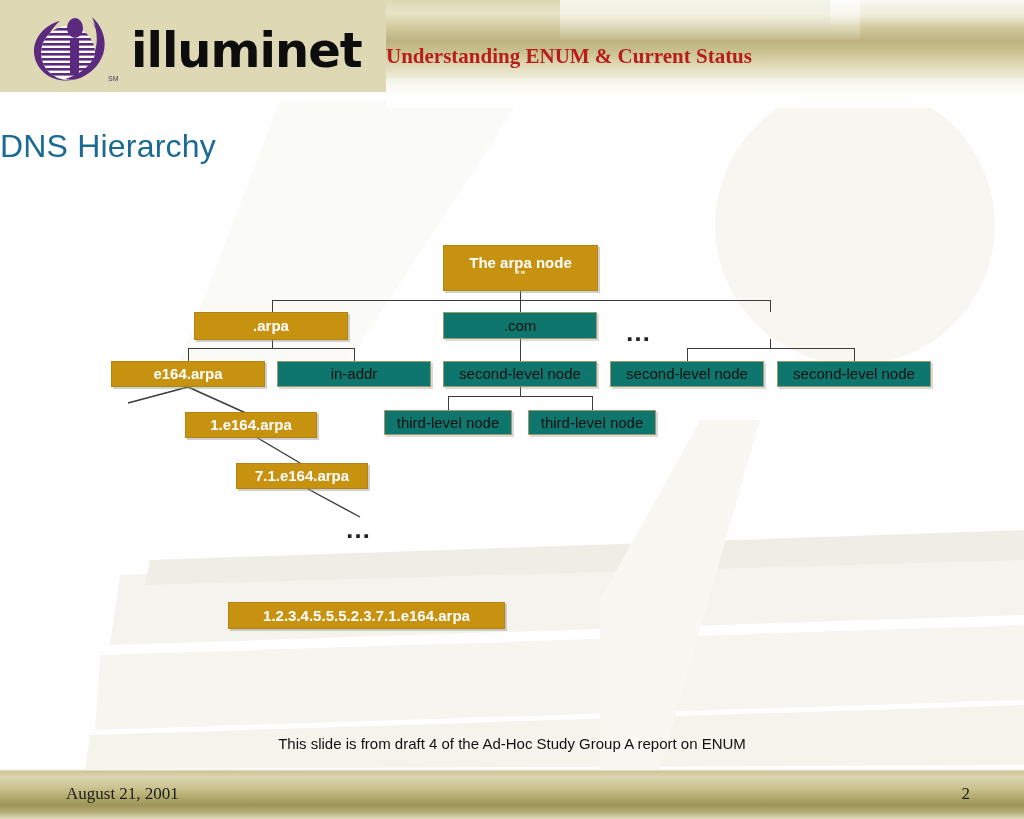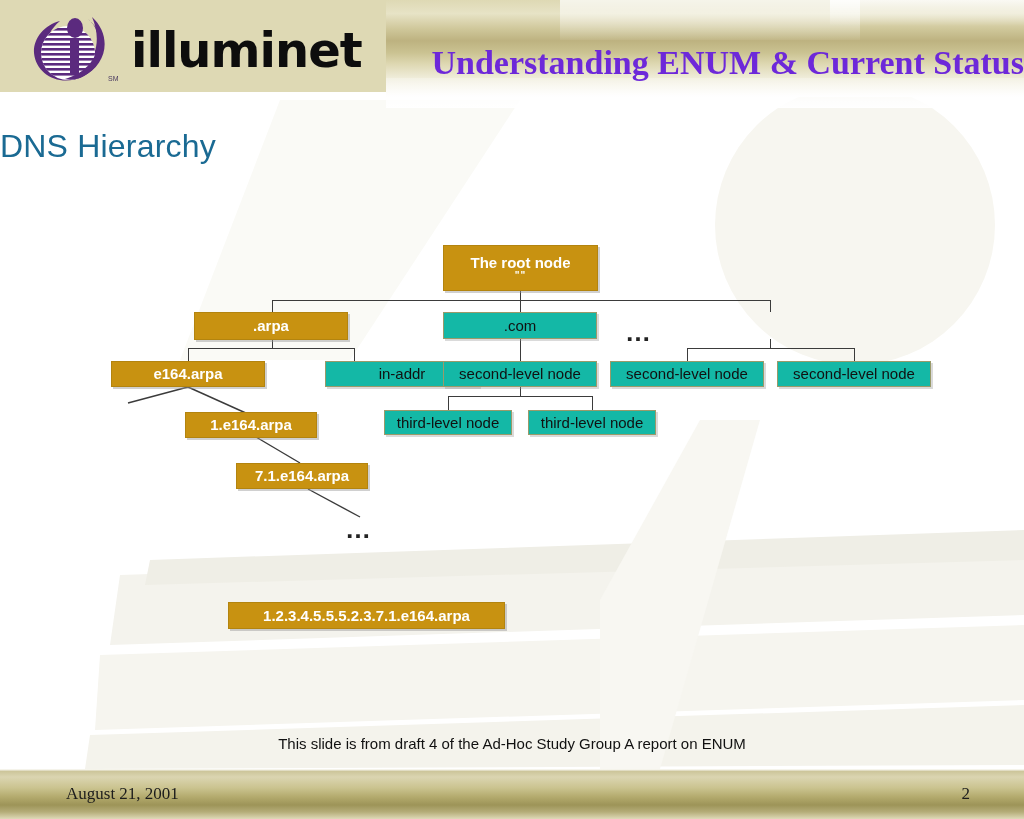--- a/index.html
+++ b/index.html
@@ -92,25 +92,25 @@
     position: absolute;
     left: 78px; top: 62px;
     font-size: 7px;
     color: #4a3a60;
   }
 
   .header-title {
     position: absolute;
     left: 386px; top: 44px;
     width: 638px;
-    text-align: right;
+    text-align: left;
     font-family: "Liberation Serif", serif;
-    font-size: 34px;
+    font-size: 21px;
     font-weight: 700;
-    color: #6d28d9;
+    color: #b91c1c;
     white-space: nowrap;
   }
 
   
   .slide-title {
     position: absolute;
     left: 0; top: 128px;
     width: 1024px;
     text-align: left;
     font-family: "Liberation Sans", sans-serif;
@@ -138,21 +138,21 @@
     z-index: 4;
   }
   .node.gold {
     background: #c89211;
     color: #ffffff;
     font-weight: 700;
     border: 1px solid #b3840f;
     box-shadow: 2px 2px 0 rgba(150,150,150,0.45);
   }
   .node.yellow {
-    background: #14b8a6;
+    background: #0f766e;
     color: #111111;
     font-weight: 400;
     border: 1px solid #9a9a6a;
     box-shadow: 2px 2px 0 rgba(150,150,150,0.35);
   }
   .node .root-stack {
     display: flex;
     flex-direction: column;
     align-items: center;
     justify-content: center;
@@ -329,37 +329,37 @@
 
     <svg class="diag" style="left:0; top:0; width:1024px; height:819px;" viewBox="0 0 1024 819" xmlns="http://www.w3.org/2000/svg">
       <line x1="188" y1="387" x2="128" y2="403" stroke="#3b3b3b" stroke-width="1.4"></line>
       <line x1="188" y1="387" x2="248" y2="414" stroke="#3b3b3b" stroke-width="1.4"></line>
       <line x1="256" y1="437" x2="300" y2="463" stroke="#3b3b3b" stroke-width="1.4"></line>
       <line x1="308" y1="489" x2="360" y2="517" stroke="#3b3b3b" stroke-width="1.4"></line>
     </svg>
 
     <div class="node gold" style="left:443px; top:245px; width:155px; height:46px;">
       <span class="root-stack">
-        <span>The root node</span>
+        <span>The arpa node</span>
         <span class="root-sub">""</span>
       </span>
     </div>
 
     <div class="node gold" style="left:194px; top:312px; width:154px; height:28px;">
       <span>.arpa</span>
     </div>
     <div class="node yellow" style="left:443px; top:312px; width:154px; height:27px;">
       <span>.com</span>
     </div>
     <div class="ellipsis" style="left:625px; top:317px;">…</div>
 
     <div class="node gold" style="left:111px; top:361px; width:154px; height:26px;">
       <span>e164.arpa</span>
     </div>
-    <div class="node yellow" style="left:277px; top:361px; width:154px; height:26px;margin-left:48px;">
+    <div class="node yellow" style="left:277px; top:361px; width:154px; height:26px;">
       <span>in-addr</span>
     </div>
     <div class="node yellow" style="left:443px; top:361px; width:154px; height:26px;">
       <span>second-level node</span>
     </div>
     <div class="node yellow" style="left:610px; top:361px; width:154px; height:26px;">
       <span>second-level node</span>
     </div>
     <div class="node yellow" style="left:777px; top:361px; width:154px; height:26px;">
       <span>second-level node</span>

